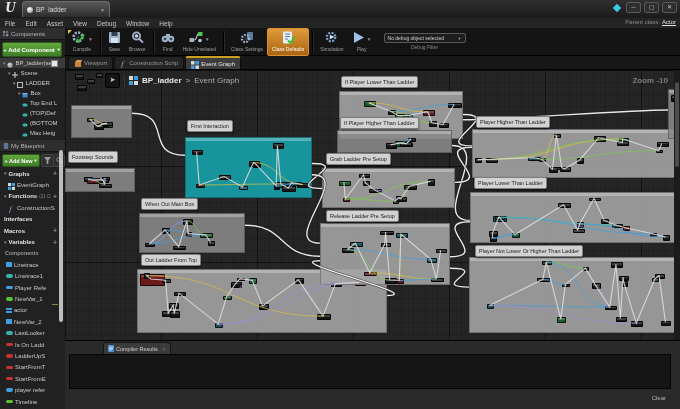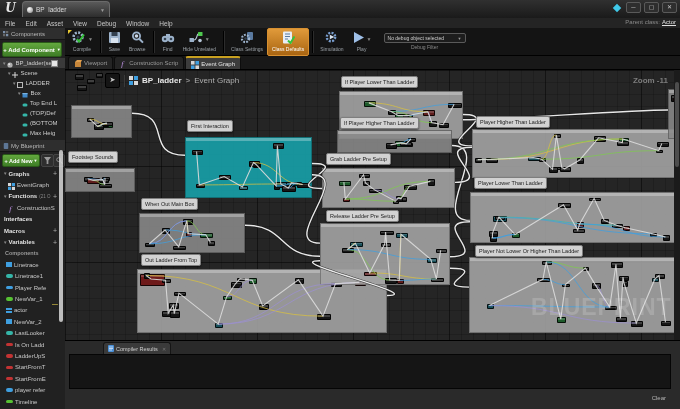--- a/index.html
+++ b/index.html
@@ -540,22 +540,21 @@
       <svg width="9" height="9" viewBox="0 0 9 9">
           <rect x="0" y="0" width="4" height="4" fill="#d8d8d8"></rect>
           <rect x="5" y="0" width="4" height="4" fill="#3f9fe0"></rect>
           <rect x="0" y="5" width="4" height="4" fill="#3f9fe0"></rect>
           <rect x="5" y="5" width="4" height="4" fill="#d8d8d8"></rect>
         </svg>
       <span id="bc-title">BP_ladder</span>
       <span id="bc-caret">&gt;</span>
       <span id="bc-current">Event Graph</span>
     </div>
-    <span id="zoom-label">Zoom -11</span>
-    <span id="watermark">BLUEPRINT</span>
+    <span id="zoom-label">Zoom -10</span>
     <div id="canvas-scrollbar">
         <div class="handle"></div>
       </div>
   <svg width="615" height="270" id="wires">
         <path d="M32.65903016948141 56.43005555891432 C37.02595928567462 56.43005555891432 37.02595928567462 53.201613430981524 41.39288840186782 53.201613430981524" fill="none" stroke="#d8c040" stroke-width="0.8" stroke-opacity="0.95"></path>
         <path d="M24.620255460496992 49.12387633905746 C33.12408808444161 49.12387633905746 33.12408808444161 54.118545239791274 41.62792070838623 54.118545239791274" fill="none" stroke="#d8c040" stroke-width="0.8" stroke-opacity="0.95"></path>
         <path d="M41.39288840186782 53.201613430981524 C37.02595928567462 53.201613430981524 37.02595928567462 56.43005555891432 32.65903016948141 56.43005555891432" fill="none" stroke="#3f9fe0" stroke-width="0.8" stroke-opacity="0.95"></path>
         <path d="M38.08584823855199 53.84798066946678 C35.3724392040167 53.84798066946678 35.3724392040167 56.43005555891432 32.65903016948141 56.43005555891432" fill="none" stroke="#d8c040" stroke-width="0.8" stroke-opacity="0.95"></path>
         <path d="M24.620255460496992 49.12387633905746 L32.65903016948141 56.43005555891432 L38.08584823855199 53.84798066946678 L41.39288840186782 53.201613430981524 L41.62792070838623 54.118545239791274" fill="none" stroke="#dcdcdc" stroke-width="1.1" stroke-opacity="0.9"></path>
         <path d="M37.73640423826873 109.61624485836364 C38.7215654887259 109.61624485836364 38.7215654887259 114.58606858726125 39.70672673918307 114.58606858726125" fill="none" stroke="#9b8fd0" stroke-width="0.8" stroke-opacity="0.95"></path>

